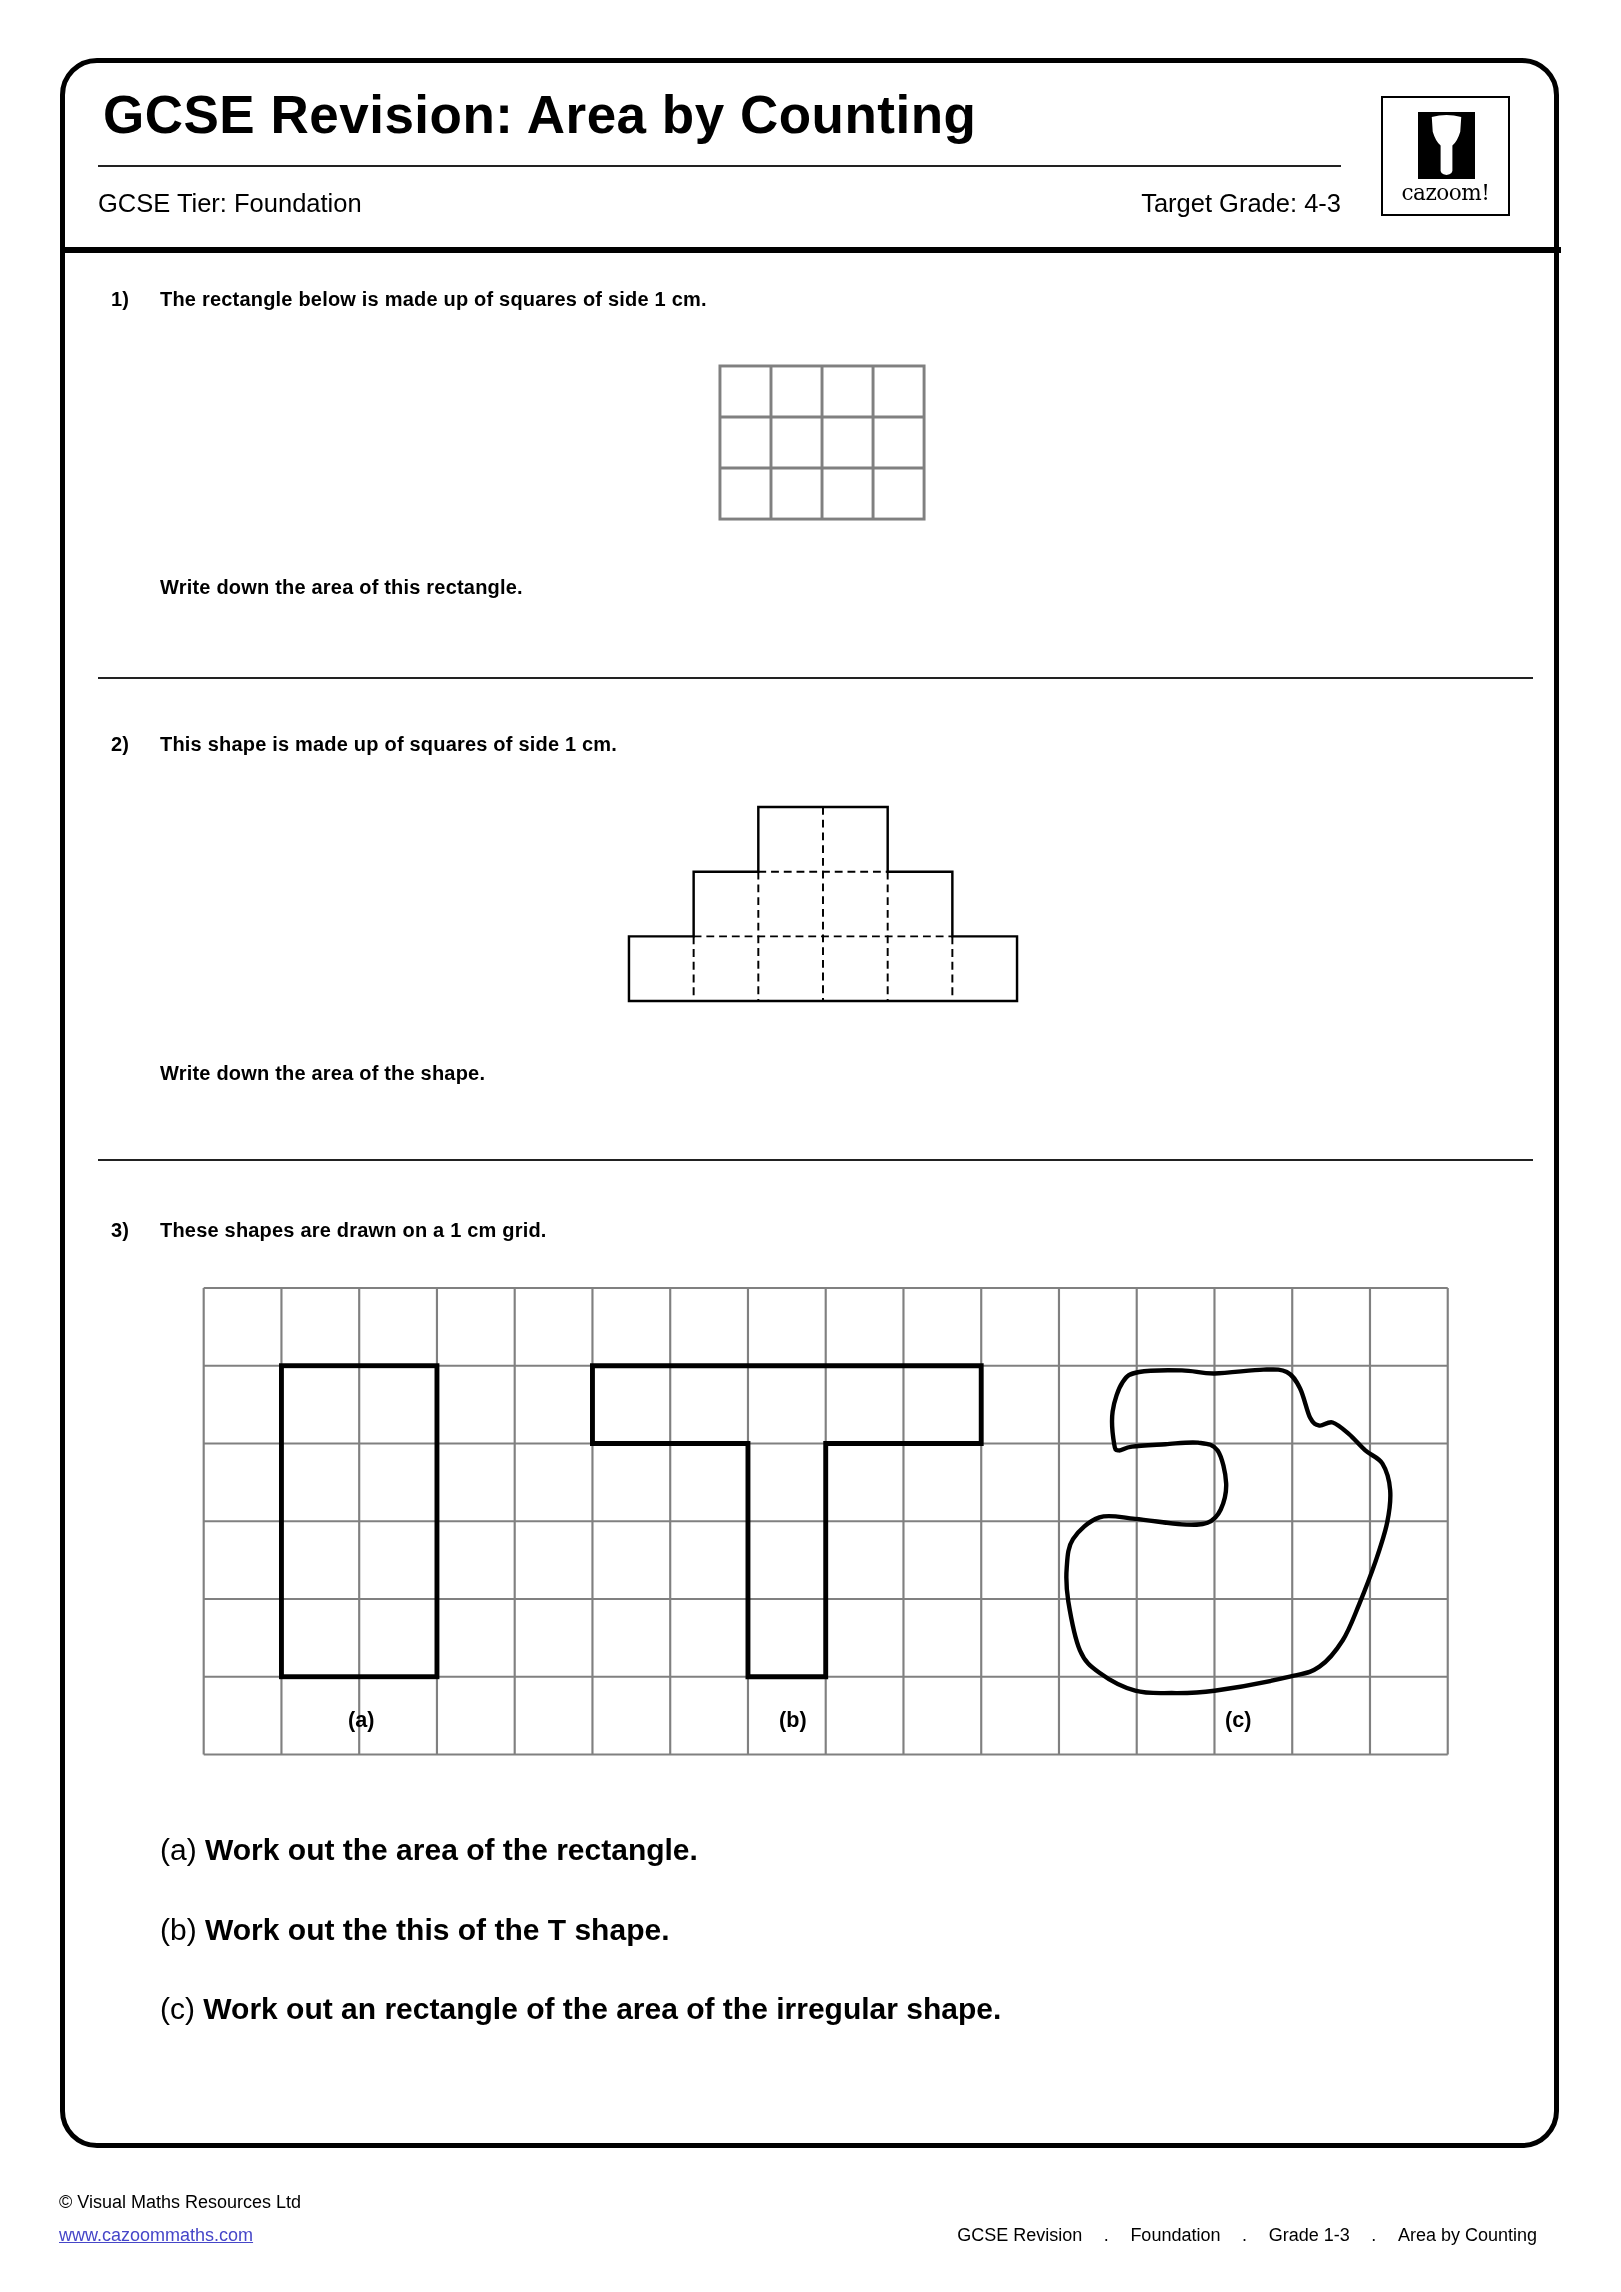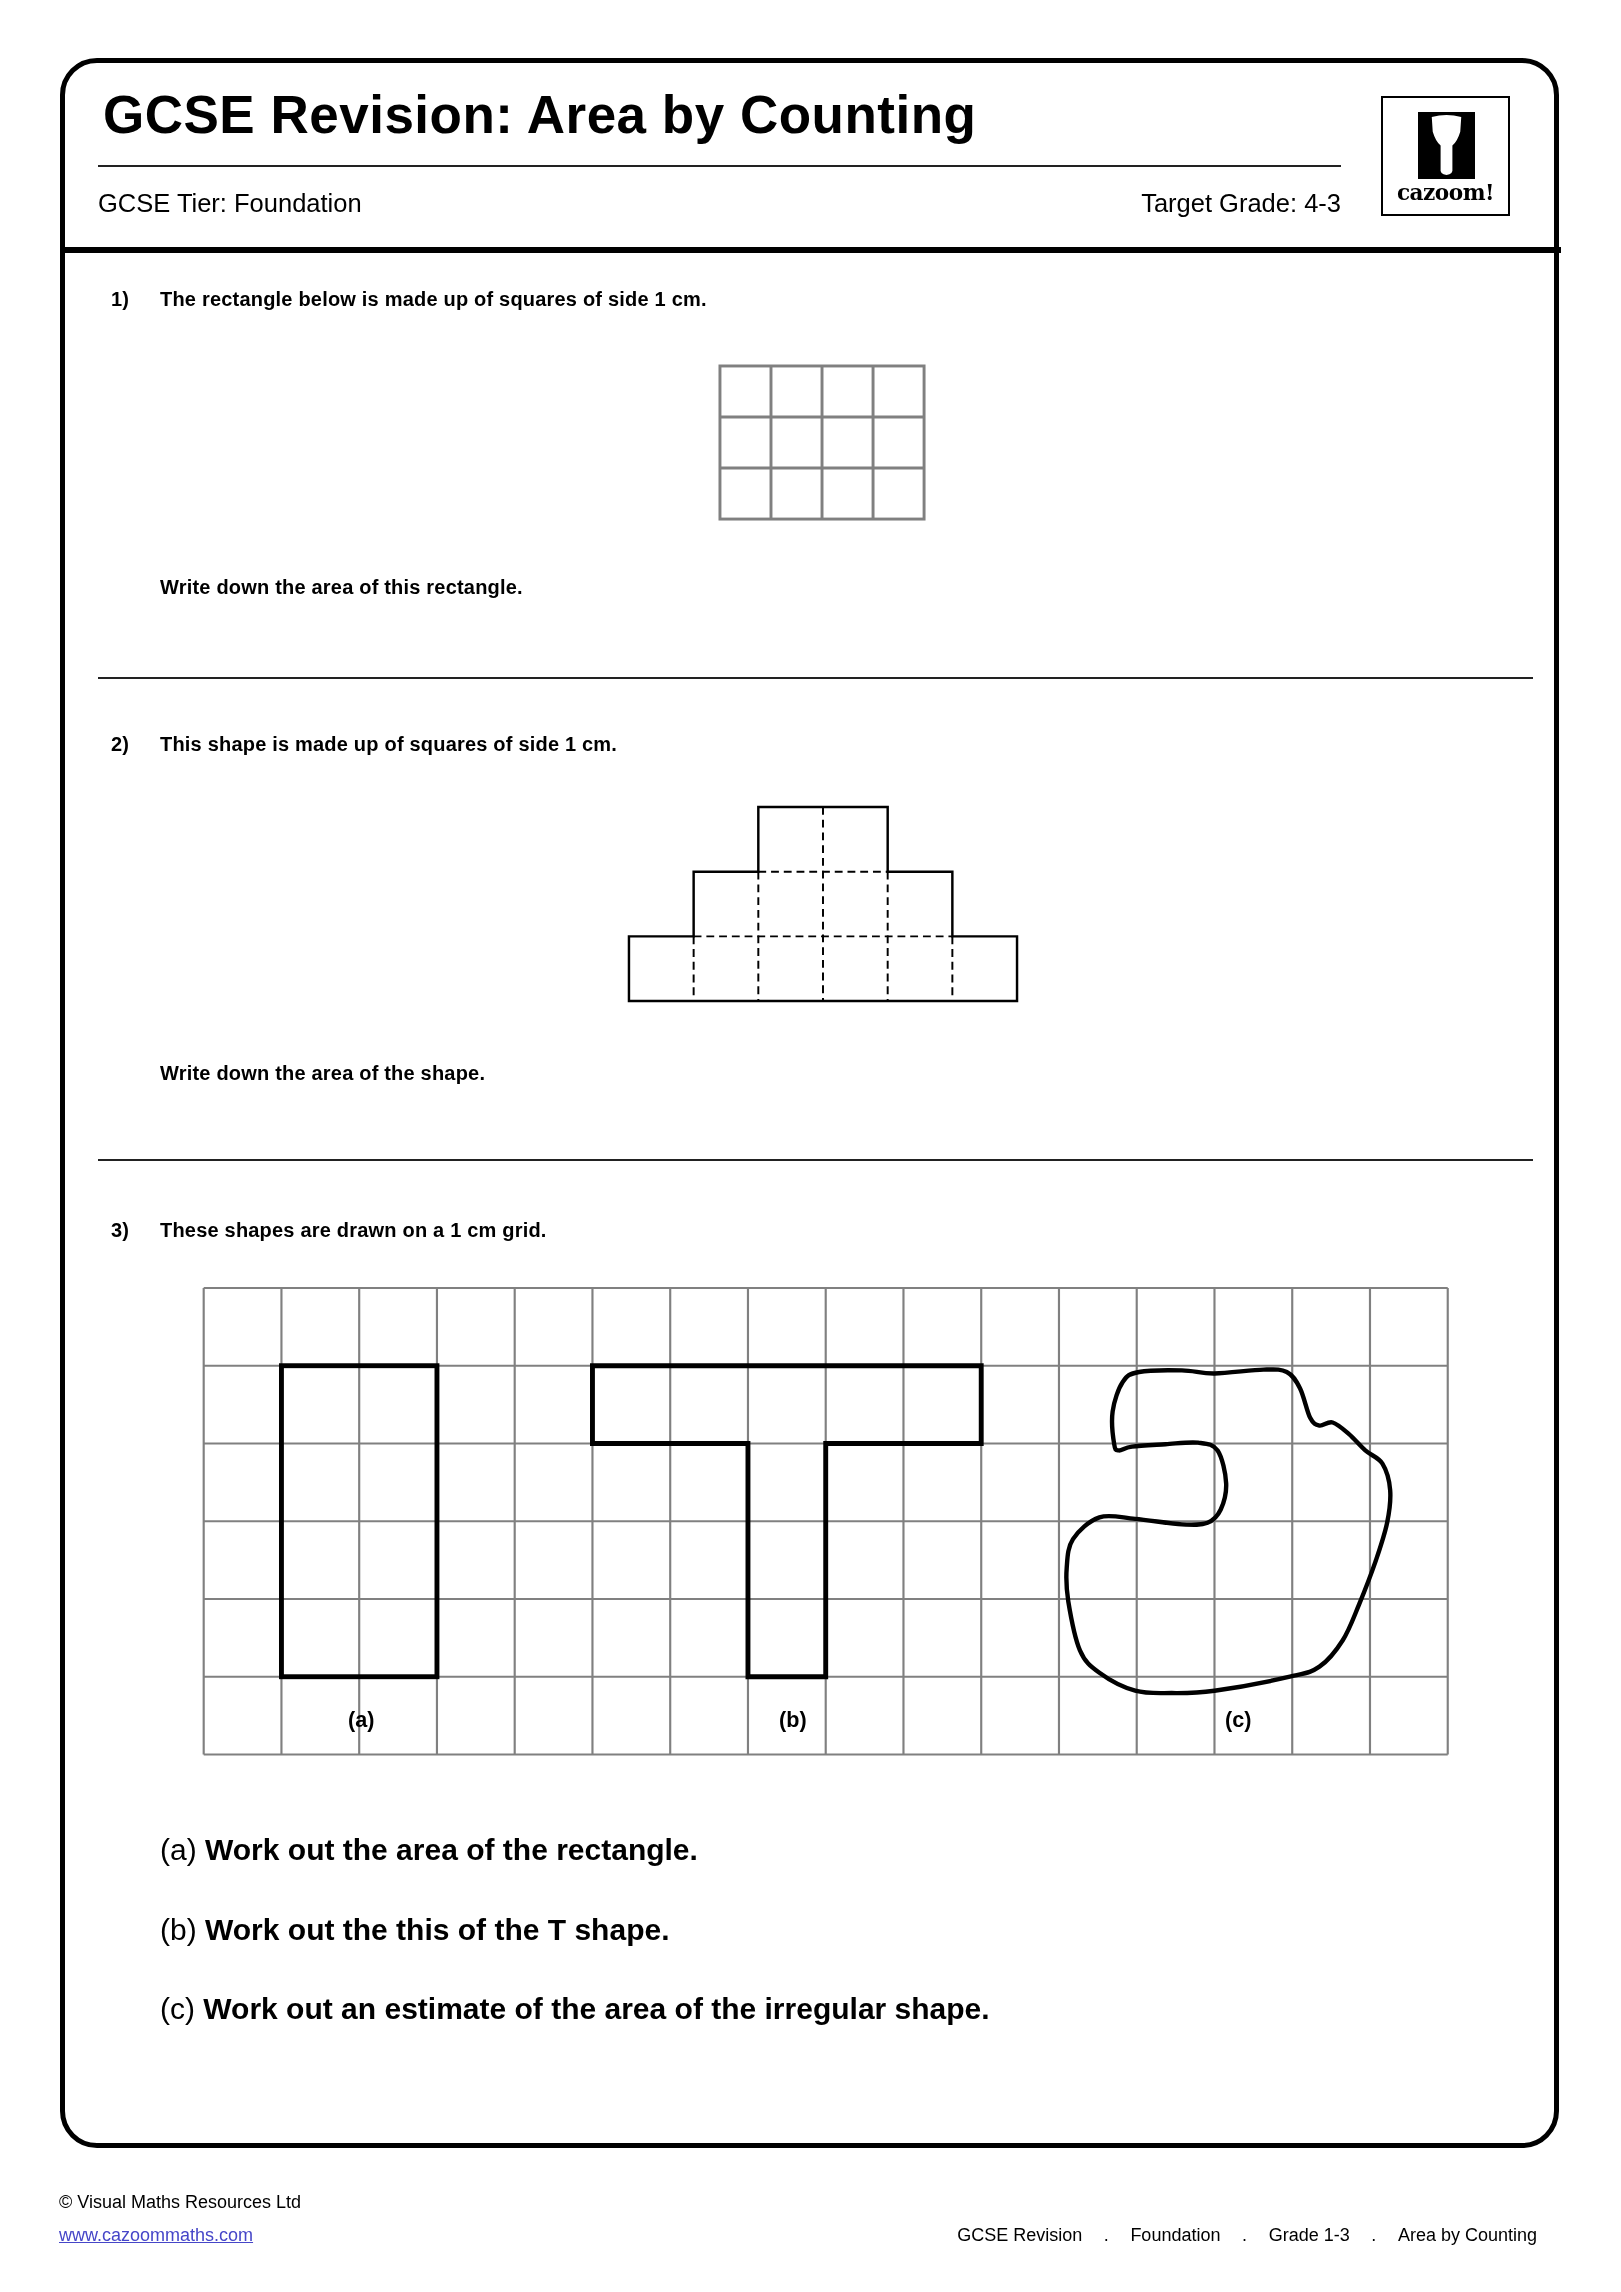--- a/index.html
+++ b/index.html
@@ -10,21 +10,21 @@
            border:5.9px solid #000; border-radius:37px; }
   .title { left:103px; top:84px; font-size:53px; font-weight:bold; letter-spacing:0.5px; white-space:nowrap; }
   .title-rule { left:98px; top:165px; width:1243px; height:0; border-top:2px solid #222; }
   .meta { font-size:25.5px; top:189px; white-space:nowrap; }
   .meta-left { left:98px; }
   .meta-right { right:280px; text-align:right; }
   .logo { left:1381px; top:96px; width:125px; height:116px; border:2px solid #000; background:#fff; }
   .logo-drum { position:absolute; left:35px; top:13.7px; width:57px; height:67px; background:#000; }
   .logo-drum svg { position:absolute; left:0; top:0; }
   .logo-text { position:absolute; left:0; width:125px; top:82px; text-align:center;
-               font-family:"DejaVu Serif", serif; font-weight:bold; font-size:21.6px; letter-spacing:-0.5px; }
+               font-family:"DejaVu Serif", serif; font-weight:normal; font-size:21.6px; letter-spacing:-0.5px; }
   .header-rule { left:60px; top:247px; width:1501px; height:5.9px; background:#000; }
   .q { font-size:20px; font-weight:bold; white-space:nowrap; letter-spacing:0.2px; }
   .q .num { display:inline-block; width:49px; }
   .sub { font-size:30px; font-weight:bold; white-space:nowrap;margin-top:12px; }
   .sub .lbl { font-weight:normal; }
   .divider { left:98px; width:1435px; height:0; border-top:2px solid #222; }
   .grid-label { font-size:21.6px; font-weight:bold; }
   .footer { font-size:18px; white-space:nowrap; }
   .footer a { color:#4646c8; text-decoration:underline;margin-top:44px; }
   .footer-right { right:84px; text-align:right; }
@@ -132,21 +132,21 @@
 <div class="abs grid-label" style="left:779px; top:1707px;">(b)</div>
 <div class="abs grid-label" style="left:1225px; top:1707px;">(c)</div>
 
 <div class="abs sub" style="left:160px; top:1821px;">
   <span class="lbl">(a)</span> <span>Work out the area of the rectangle.</span>
 </div>
 <div class="abs sub" style="left:160px; top:1901px;">
   <span class="lbl">(b)</span> <span>Work out the this of the T shape.</span>
 </div>
 <div class="abs sub" style="left:160px; top:1980px;">
-  <span class="lbl">(c)</span> <span>Work out an estimate of the area of the irregular shape.</span>
+  <span class="lbl">(c)</span> <span>Work out an rectangle of the area of the irregular shape.</span>
 </div>
 
 <div class="abs footer" style="left:59px; top:2192px;">© Visual Maths Resources Ltd</div>
 <div class="abs footer" style="left:59px; top:2225px;">
   <a href="#">www.cazoommaths.com</a>
 </div>
 <div class="abs footer footer-right" style="top:2225px;">
   <span>GCSE Revision</span><span class="sep">.</span><span>Foundation</span><span class="sep">.</span><span>Grade 1-3</span><span class="sep">.</span><span>Area by Counting</span>
 </div>
 

